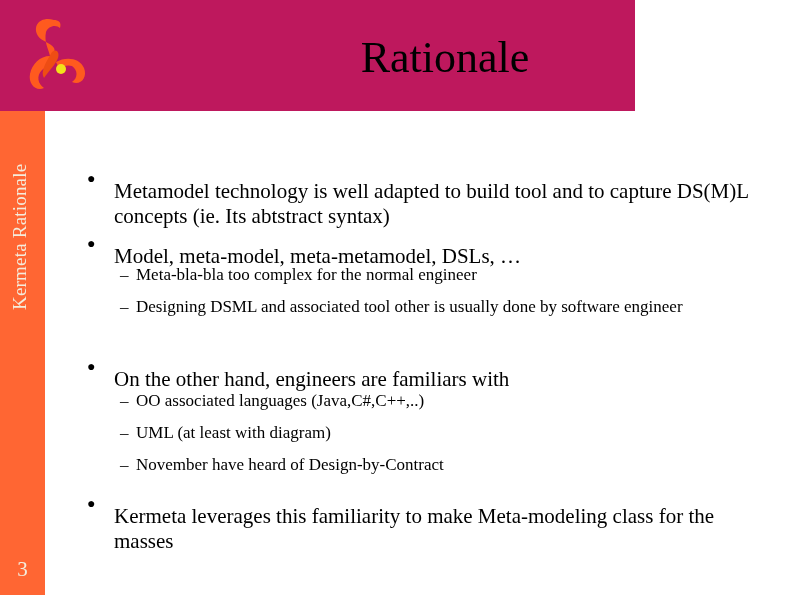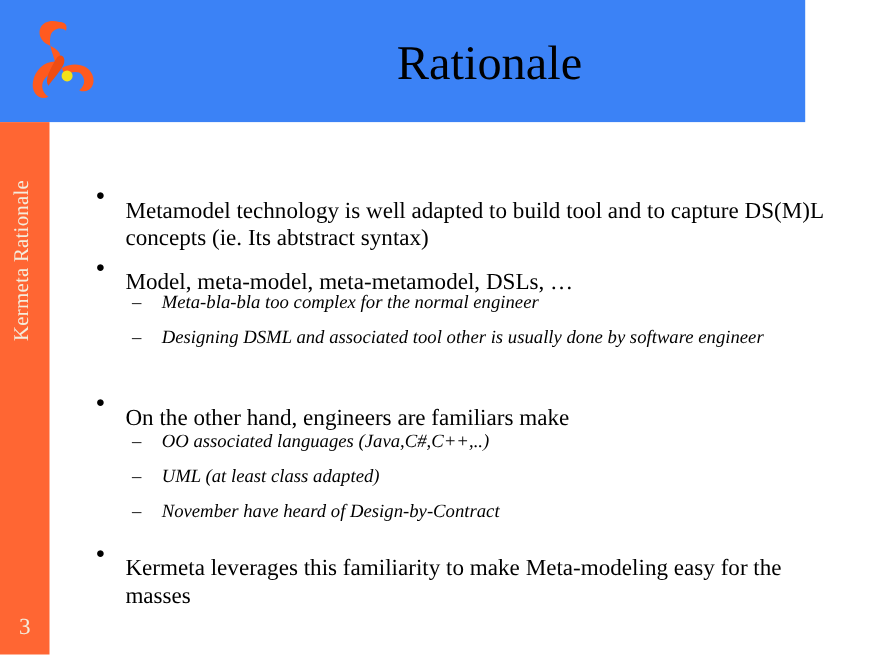--- a/index.html
+++ b/index.html
@@ -1,29 +1,29 @@
 <!DOCTYPE html>
 <html><head>
 <meta charset="utf-8">
 <style>
   html, body { margin:0; padding:0; }
   body { width:794px; height:595px; position:relative; overflow:hidden; background:#ffffff; font-family:"Liberation Serif", serif; }
-  .header { position:absolute; left:0; top:0; width:732px; height:111px; background:#3b82f6; }
+  .header { position:absolute; left:0; top:0; width:635px; height:111px; background:#be185d; }
   .logo { position:absolute; left:10px; top:12px; width:90px; height:90px; }
   .title { position:absolute; left:300px; top:32px; width:290px; text-align:center; font-size:44px; color:#000; line-height:52px; }
   .sidebar { position:absolute; left:0; top:111px; width:45px; height:484px; background:#ff6633; }
   .side-label { position:absolute; left:9px; top:310px; width:260px; transform-origin:0 0; transform:rotate(-90deg); color:#f4ecdc; font-size:19px; white-space:nowrap; letter-spacing:0.2px; }
   .page-num { position:absolute; left:0; top:557px; width:45px; text-align:center; color:#f4ecdc; font-size:21px; }
   .content { position:absolute; left:0; top:0; }
   .b1 { position:absolute; left:87px; font-size:21px; color:#000; line-height:25px; }
   .b1 .dot { position:absolute; left:0; top:0; font-size:14px; }
   .b1 .txt { position:absolute; left:27px; top:17px; width:660px; }
   .b2 { position:absolute; left:120px; font-size:17px; color:#000; line-height:21px; }
   .b2 .dash { position:absolute; left:0; top:0; }
-  .b2 .txt { position:absolute; left:27px; top:0; width:600px;font-style:italic; }
+  .b2 .txt { position:absolute; left:16px; top:0; width:600px; }
 </style>
 </head>
 <body>
 
 <div class="header">
   <svg class="logo" viewBox="0 0 90 90">
     <path d="M44 8 C30 4 22 14 28 24 C32 30 40 30 44 36 C46 40 42 44 40 44 C38 36 34 30 36 20 C38 14 46 12 50 16 C52 10 48 8 44 8 Z" fill="#ff5a1f"></path>
     <path d="M40 44 C30 44 22 52 20 62 C18 72 26 80 34 76 C28 72 26 64 32 58 C36 54 42 54 44 48 Z" fill="#ff5a1f"></path>
     <path d="M46 50 C56 44 70 46 74 56 C78 66 70 74 62 70 C68 66 68 58 62 54 C56 52 52 56 48 54 Z" fill="#ff5a1f"></path>
     <path d="M42 40 C46 36 50 40 48 46 C46 52 38 60 34 66 C30 60 36 50 42 40 Z" fill="#ee4d14"></path>
@@ -50,32 +50,32 @@
     <span class="dash">–</span>
     <span class="txt">Meta-bla-bla too complex for the normal engineer</span>
   </div>
   <div class="b2" style="top:296px;">
     <span class="dash">–</span>
     <span class="txt">Designing DSML and associated tool other is usually done by software engineer</span>
   </div>
 
   <div class="b1" style="top:350px;">
     <span class="dot" style="top:4px;">●</span>
-    <span class="txt">On the other hand, engineers are familiars make</span>
+    <span class="txt">On the other hand, engineers are familiars with</span>
   </div>
   <div class="b2" style="top:390px;">
     <span class="dash">–</span>
     <span class="txt">OO associated languages (Java,C#,C++,..)</span>
   </div>
   <div class="b2" style="top:422px;">
     <span class="dash">–</span>
-    <span class="txt">UML (at least class adapted)</span>
+    <span class="txt">UML (at least with diagram)</span>
   </div>
   <div class="b2" style="top:454px;">
     <span class="dash">–</span>
     <span class="txt">November have heard of Design-by-Contract</span>
   </div>
 
   <div class="b1" style="top:487px;">
     <span class="dot" style="top:4px;">●</span>
-    <span class="txt">Kermeta leverages this familiarity to make Meta-modeling easy for the masses</span>
+    <span class="txt">Kermeta leverages this familiarity to make Meta-modeling class for the masses</span>
   </div>
 </div>
 
 </body></html>

